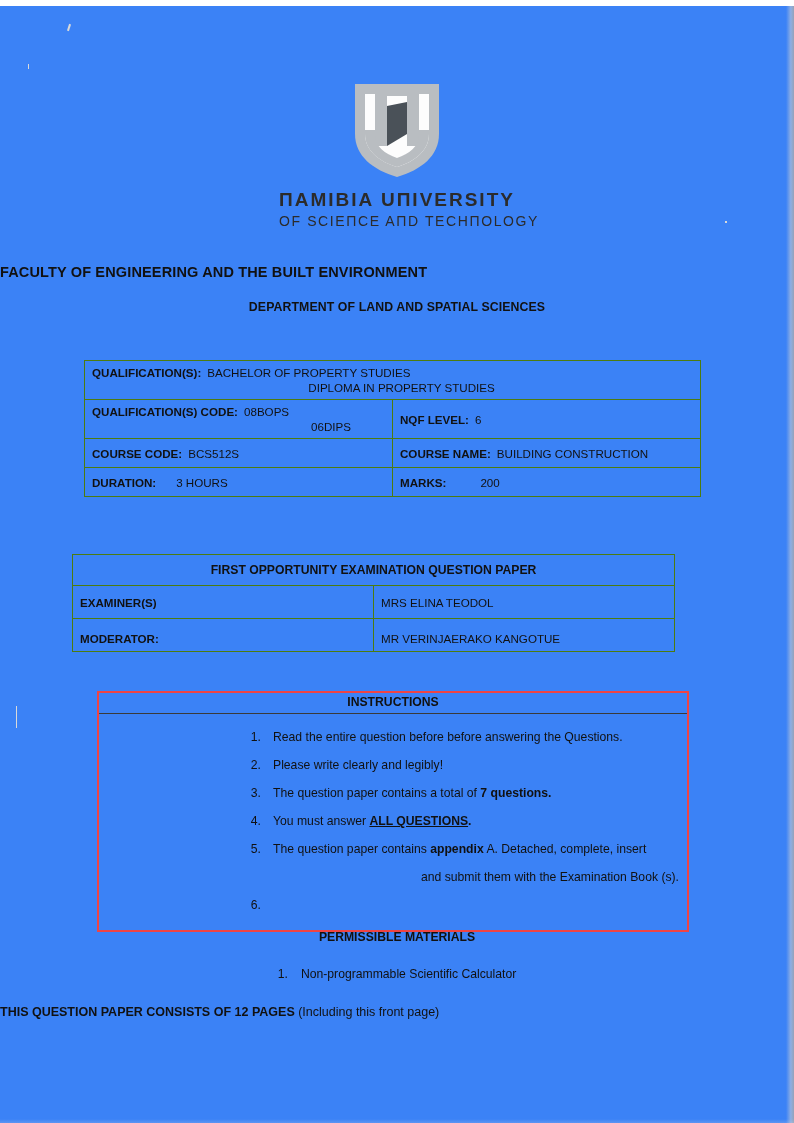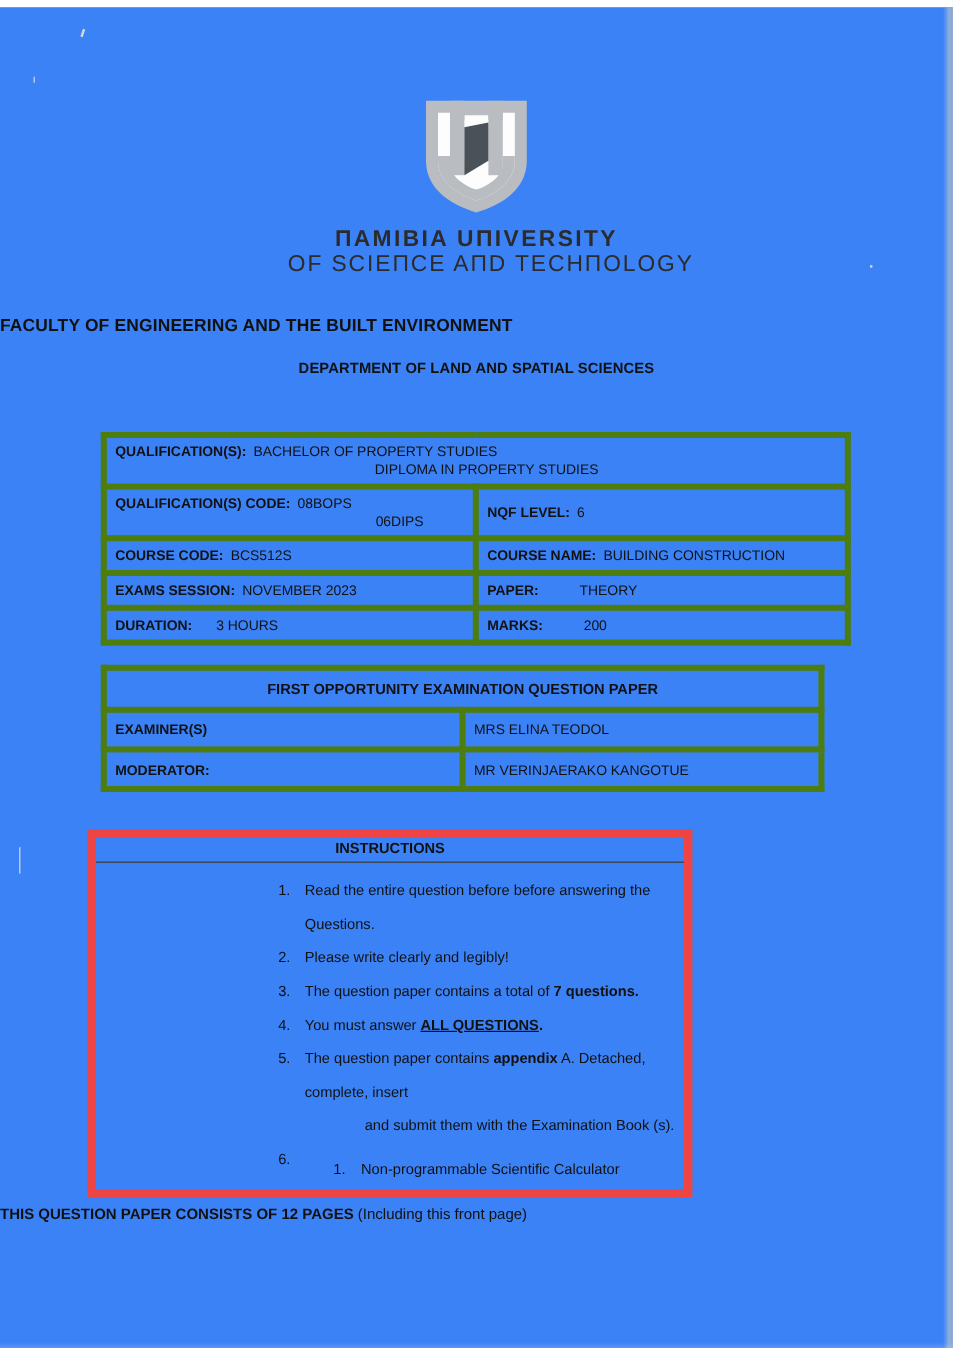--- a/index.html
+++ b/index.html
@@ -66,21 +66,21 @@
     text-align: center;
   }
   .uni-name .line1 {
     font-size: 19px;
     font-weight: bold;
     letter-spacing: 2.0px;
     color: #2b2b2b;
     line-height: 22px;
   }
   .uni-name .line2 {
-    font-size: 19px;
+    font-size: 14px;
     letter-spacing: 1.6px;
     color: #2b2b2b;
     line-height: 20px;
     padding-left: 24px;
   }
 
   
   .faculty {
     position: absolute;
     left: 0;
@@ -101,21 +101,21 @@
     font-weight: bold;
     letter-spacing: 0.1px;
   }
 
   
   table.doc {
     border-collapse: collapse;
     table-layout: fixed;
   }
   table.doc td {
-    border: 5px solid #4d7c0f;
+    border: 1px solid #4d7c0f;
     padding: 4px 7px;
     font-size: 11.6px;
     vertical-align: middle;
     line-height: 15px;
   }
   .lbl { font-weight: bold; }
 
   
   .qual-table {
     position: absolute;
@@ -138,43 +138,43 @@
     text-align: right;
     padding-right: 34px;
   }
   .gap-sm { display: inline-block; width: 6px; }
   .gap-md { display: inline-block; width: 20px; }
   .gap-lg { display: inline-block; width: 34px; }
 
   
   .exam-table {
     position: absolute;
-    left: 84px;
+    left: 72px;
     top: 548px;
     width: 603px;
   }
   .exam-table td.c1 { width: 102px; }
   .exam-table td.c2 { width: 501px; }
   .exam-table .title-row td {
     text-align: center;
     font-weight: bold;
     font-size: 12.2px;
     height: 22px;
   }
   .exam-table .data-row { height: 33px; }
   .exam-table .data-row td { vertical-align: middle; }
   .exam-table .mod-row td { vertical-align: bottom; padding-bottom: 5px; }
 
   
   .instr-box {
     position: absolute;
-    left: 73px;
+    left: 97px;
     top: 685px;
-    width: 504px;
-    border: 7px solid #ef4444;
+    width: 592px;
+    border: 2px solid #ef4444;
     box-sizing: border-box;
   }
   .instr-title {
     text-align: center;
     font-weight: bold;
     font-size: 12.2px;
     padding: 2px 0 3px 0;
     border-bottom: 1px solid #3a3a3a;
     line-height: 15px;
   }
@@ -286,28 +286,20 @@
     <tr class="row-std">
       <td class="c1">
         <span class="lbl">COURSE CODE:</span><span class="gap-sm"></span><span>BCS512S</span>
       </td>
       <td>
         <span class="lbl">COURSE NAME:</span><span class="gap-sm"></span><span>BUILDING CONSTRUCTION</span>
       </td>
     </tr>
     <tr class="row-std">
       <td class="c1">
-        <span class="lbl">EXAMS SESSION:</span><span class="gap-sm"></span><span>NOVEMBER 2023</span>
-      </td>
-      <td>
-        <span class="lbl">PAPER:</span><span class="gap-lg"></span><span>THEORY</span>
-      </td>
-    </tr>
-    <tr class="row-std">
-      <td class="c1">
         <span class="lbl">DURATION:</span><span class="gap-md"></span><span>3 HOURS</span>
       </td>
       <td>
         <span class="lbl">MARKS:</span><span class="gap-lg"></span><span>200</span>
       </td>
     </tr>
   </tbody>
     </table>
 
   <table class="doc exam-table">
@@ -355,20 +347,21 @@
         <span class="instr-text"><span>The question paper contains </span><span class="b">appendix</span><span> A. Detached, complete, insert</span><span class="cont">and submit them with the Examination Book (s).</span></span>
       </div>
 
       <div class="instr-item">
         <span class="instr-num">6.</span>
       </div>
 
     </div>
   </div>
 
+  <div class="perm-title">PERMISSIBLE MATERIALS</div>
   <div class="perm-list">
     <span class="num">1.</span><span>Non-programmable Scientific Calculator</span>
   </div>
 
   <div class="consists">
     <span class="strong">THIS QUESTION PAPER CONSISTS OF 12 PAGES</span><span> (Including this front page)</span>
   </div>
 
 </div>
 

